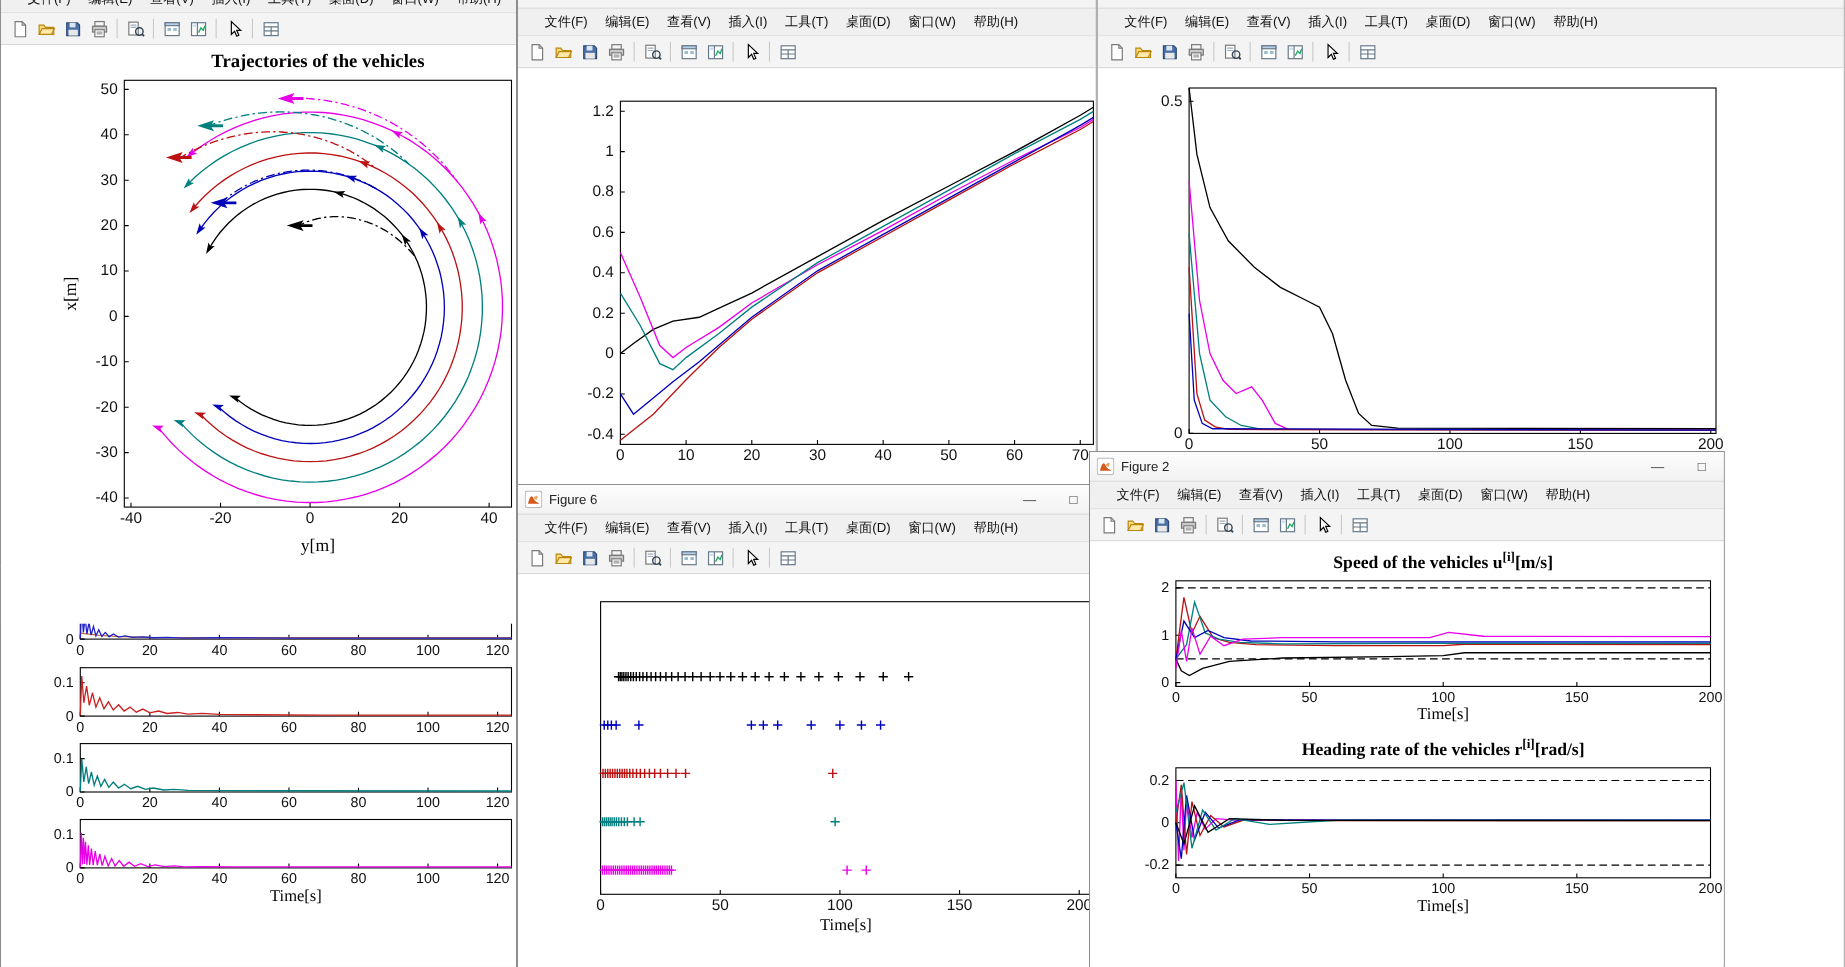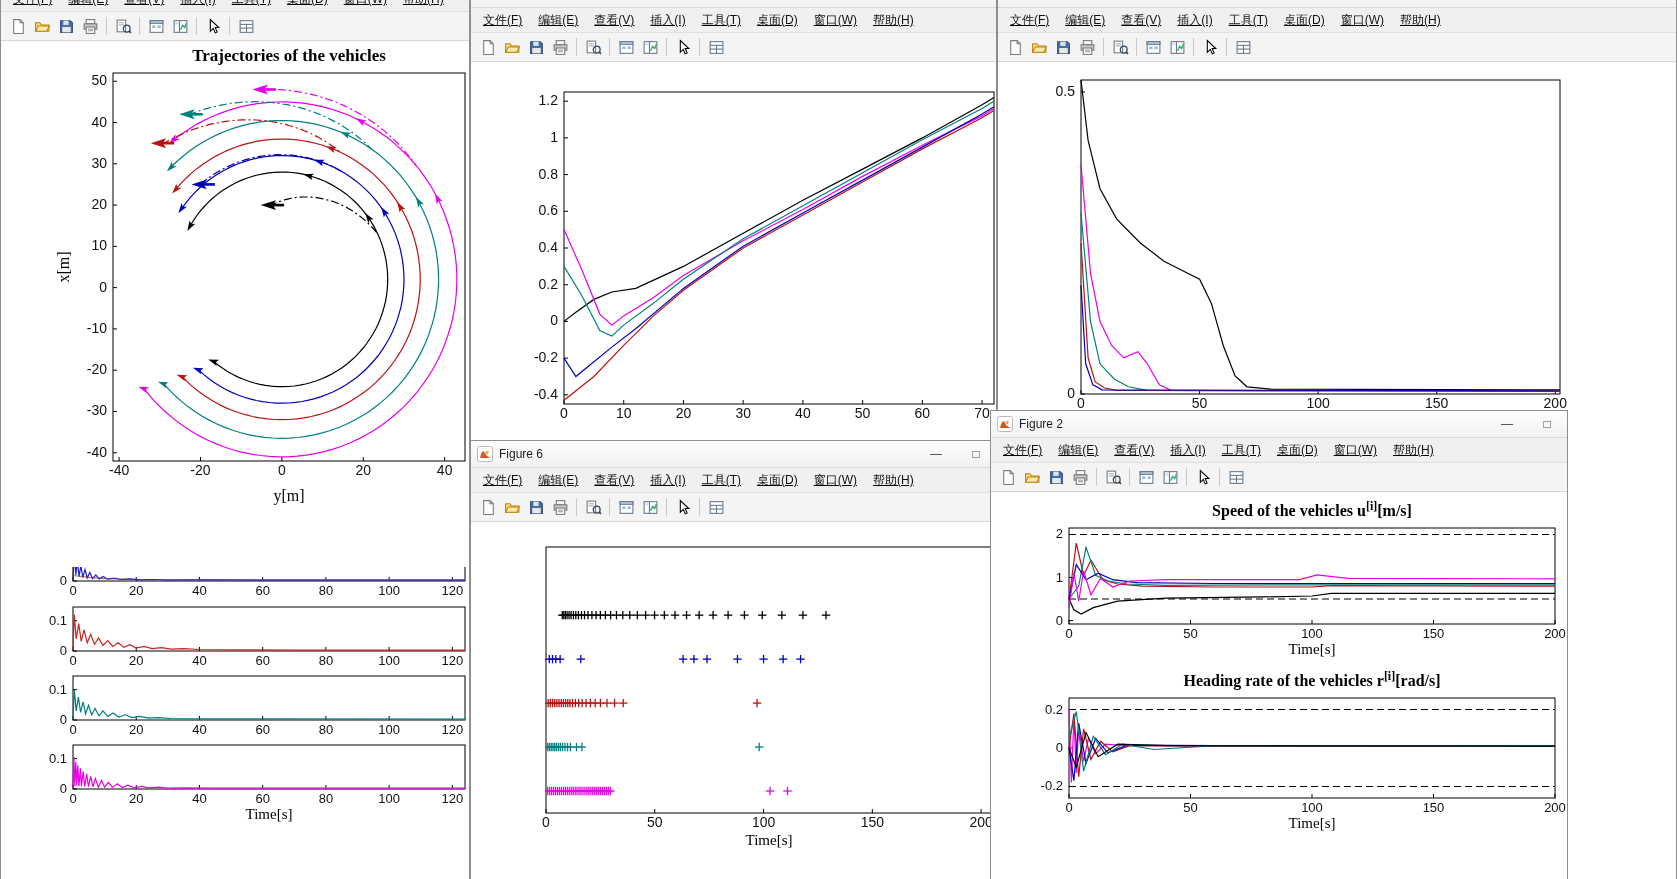--- a/index.html
+++ b/index.html
@@ -17,21 +17,21 @@
     border-bottom:1px solid #d9d9d9;
     display:flex; align-items:center; padding-left:6px;
   }
   .titlebar .title { font-size:12px; color:#222; margin-left:6px; flex:1; }
   .win-btn {
     width:40px; height:25px; display:flex; align-items:center; justify-content:center;
     font-size:12px; color:#444; flex:0 0 auto;
   }
   .menubar {
     height:24px; background:#f0f0f0; border-bottom:1px solid #e0e0e0;
-    display:flex; align-items:center; padding-left:4px; white-space:nowrap;text-decoration:underline;
+    display:flex; align-items:center; padding-left:16px; white-space:nowrap;
   }
   .menu-item { font-size:12px; color:#111; padding:0 8px; line-height:24px; }
   .toolbar {
     height:28px; background:#f4f4f4; border-bottom:1px solid #d8d8d8;
     display:flex; align-items:center; padding-left:5px;
   }
   .tb-btn { width:24px; height:24px; display:flex; align-items:center; justify-content:center; border-radius:3px; }
   .tb-sep { width:1px; height:18px; background:#c9c9c9; margin:0 4px; flex:0 0 auto; }
   .figure-body { background:#ffffff; height:calc(100% - 0px); }
   svg { display:block; }

